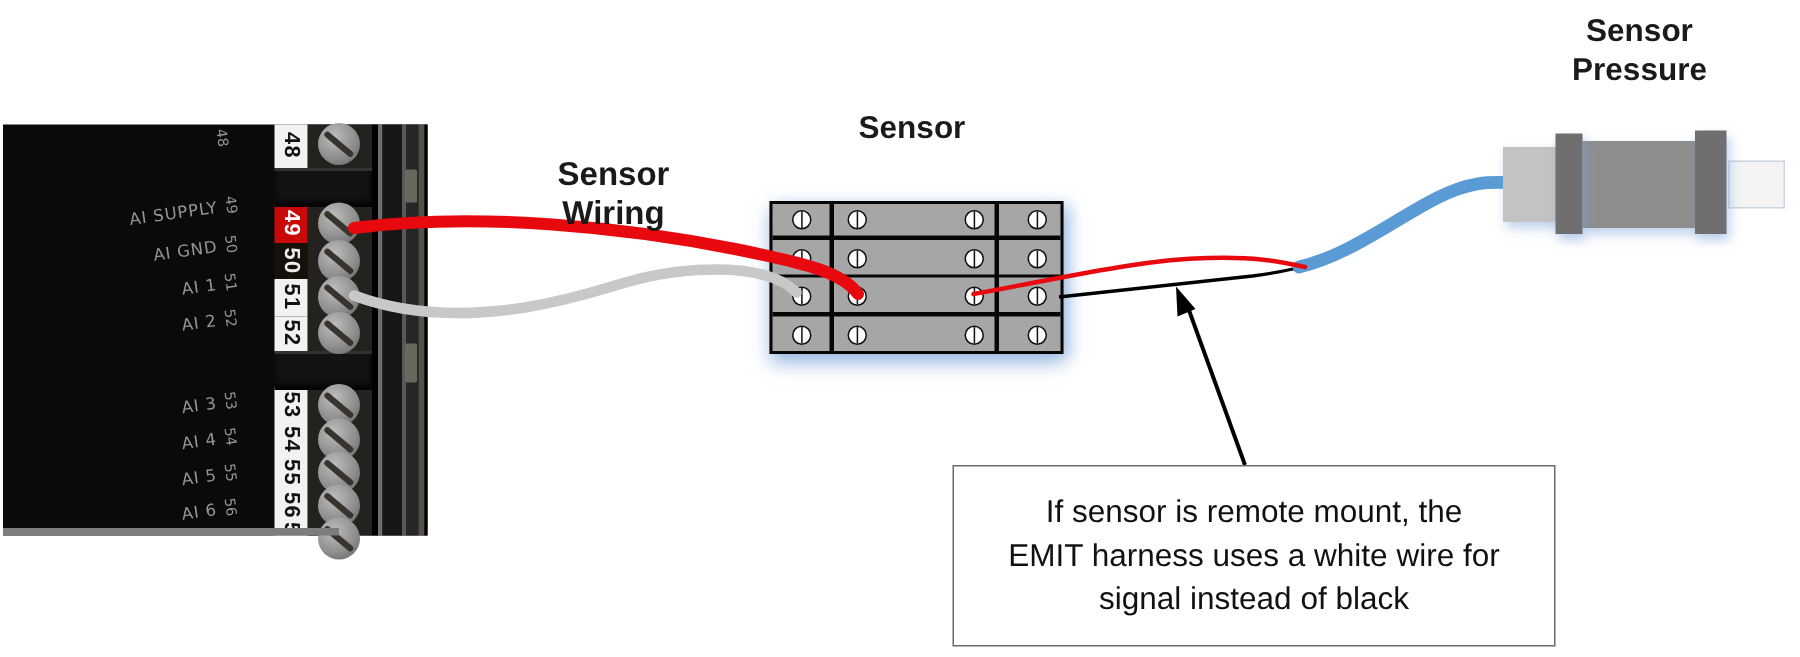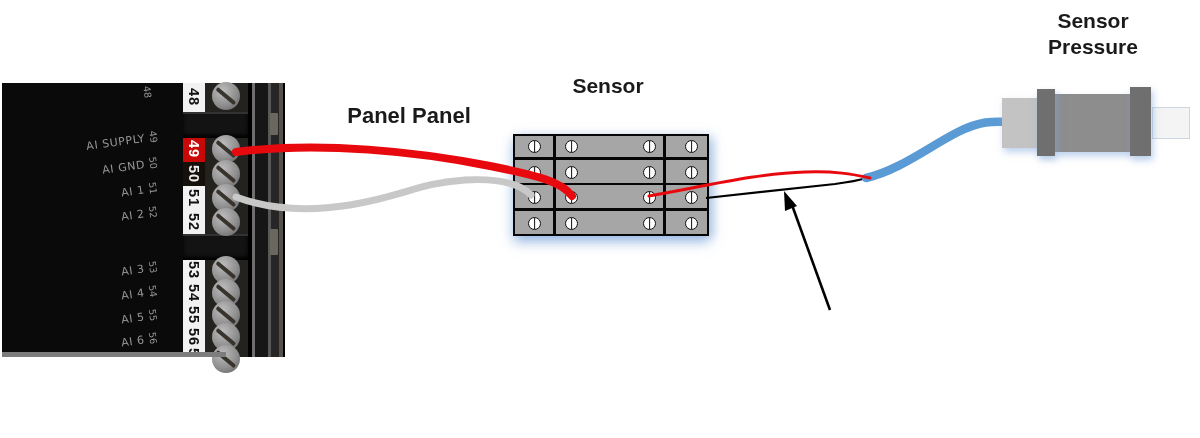--- a/index.html
+++ b/index.html
@@ -200,25 +200,30 @@
     <line x1="830" y1="310" x2="792" y2="205" stroke="#000000" stroke-width="2.6"></line>
     <polygon points="784,191 785,211 797,206" fill="#000000"></polygon>
   </svg>
 
   <div class="sensor-part" style="left:1002px;top:98px;width:52px;height:50px;background:#c3c3c3;box-shadow:2px 4px 7px rgba(125,165,220,.5);"></div>
   <div class="sensor-part" style="left:1055px;top:94px;width:78px;height:58px;background:#8d8d8d;box-shadow:2px 4px 7px rgba(125,165,220,.5);"></div>
   <div class="sensor-part" style="left:1152px;top:107px;width:38px;height:32px;background:#f4f4f4;border:1px solid #ccd6e2;box-sizing:border-box;"></div>
   <div class="sensor-part" style="left:1037px;top:89px;width:18px;height:67px;background:#6f6f6f;box-shadow:2px 4px 7px rgba(125,165,220,.55);"></div>
   <div class="sensor-part" style="left:1130px;top:87px;width:21px;height:69px;background:#6f6f6f;box-shadow:2px 4px 7px rgba(125,165,220,.55);"></div>
 
-  <div class="diagram-label" style="left:344px;top:103px;width:130px;font-size:22px;">Panel Panel</div>
+  <div class="diagram-label" style="left:344px;top:103px;width:130px;font-size:22px;">Sensor Wiring</div>
 
   <div class="diagram-label" style="left:558px;top:73px;width:100px;">
     <div>Sensor</div>
   </div>
 
   <div class="diagram-label" style="left:1033px;top:8px;width:120px;">
     <div>Sensor</div>
     <div>Pressure</div>
   </div>
 
+  <div id="callout-box">
+    <div>If sensor is remote mount, the</div>
+    <div>EMIT harness uses a white wire for</div>
+    <div>signal instead of black</div>
+  </div>
 
 </div>
 
 </body></html>

